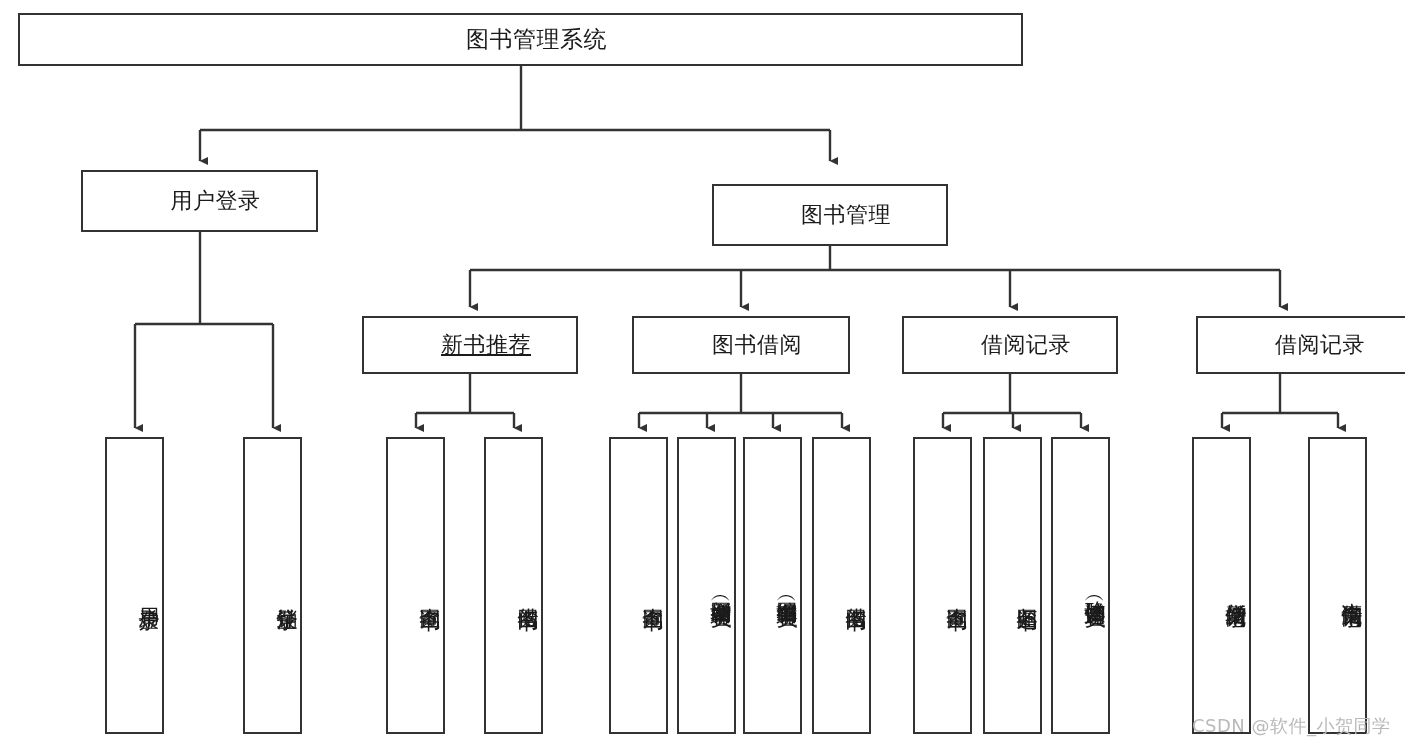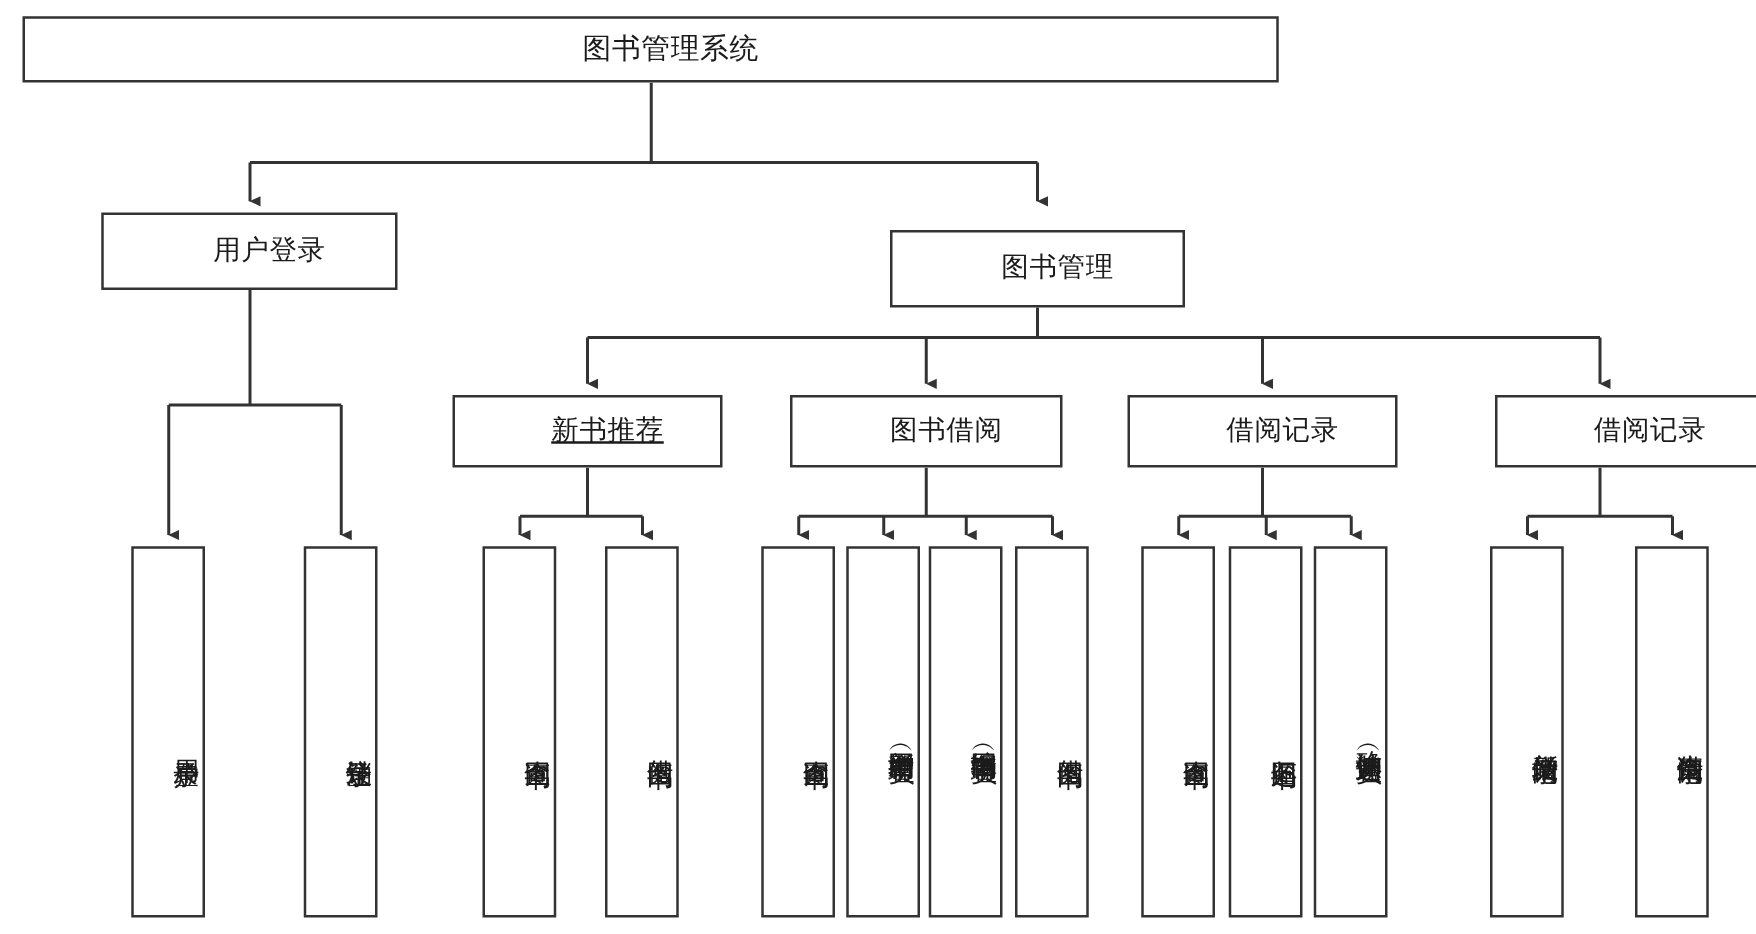--- a/index.html
+++ b/index.html
@@ -171,14 +171,15 @@
         <span>确认归还（管理员）</span>
       </div>
       <div class="node vertical tall-text" style="left: 1192px; top: 437px; width: 59px; height: 297px;">
         <span>新增借阅记录</span>
       </div>
       <div class="node vertical tall-text" style="left: 1308px; top: 437px; width: 59px; height: 297px;">
         <span>查询借阅记录</span>
       </div>
     </div>
 
+  <div class="watermark" style="left:1192px; top:714px;">CSDN @软件_小贺同学</div>
 
 </div>
 
 </body></html>

